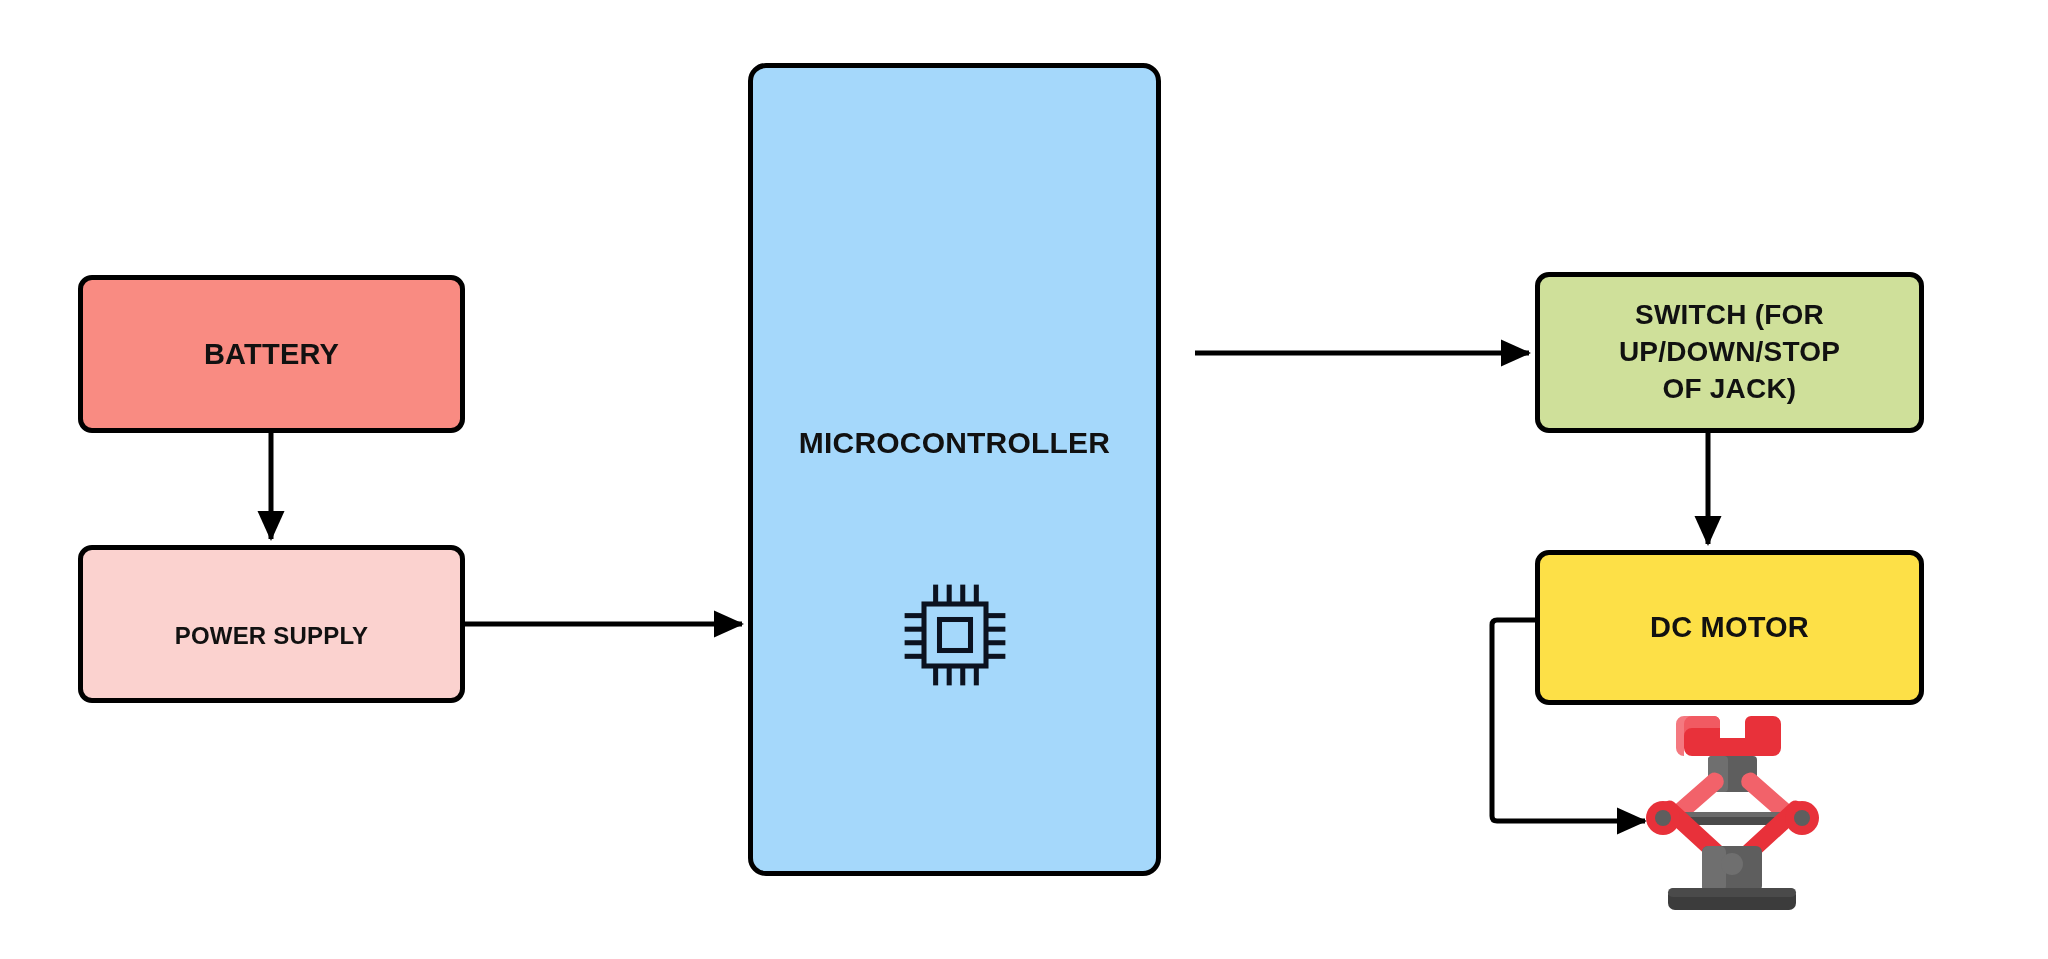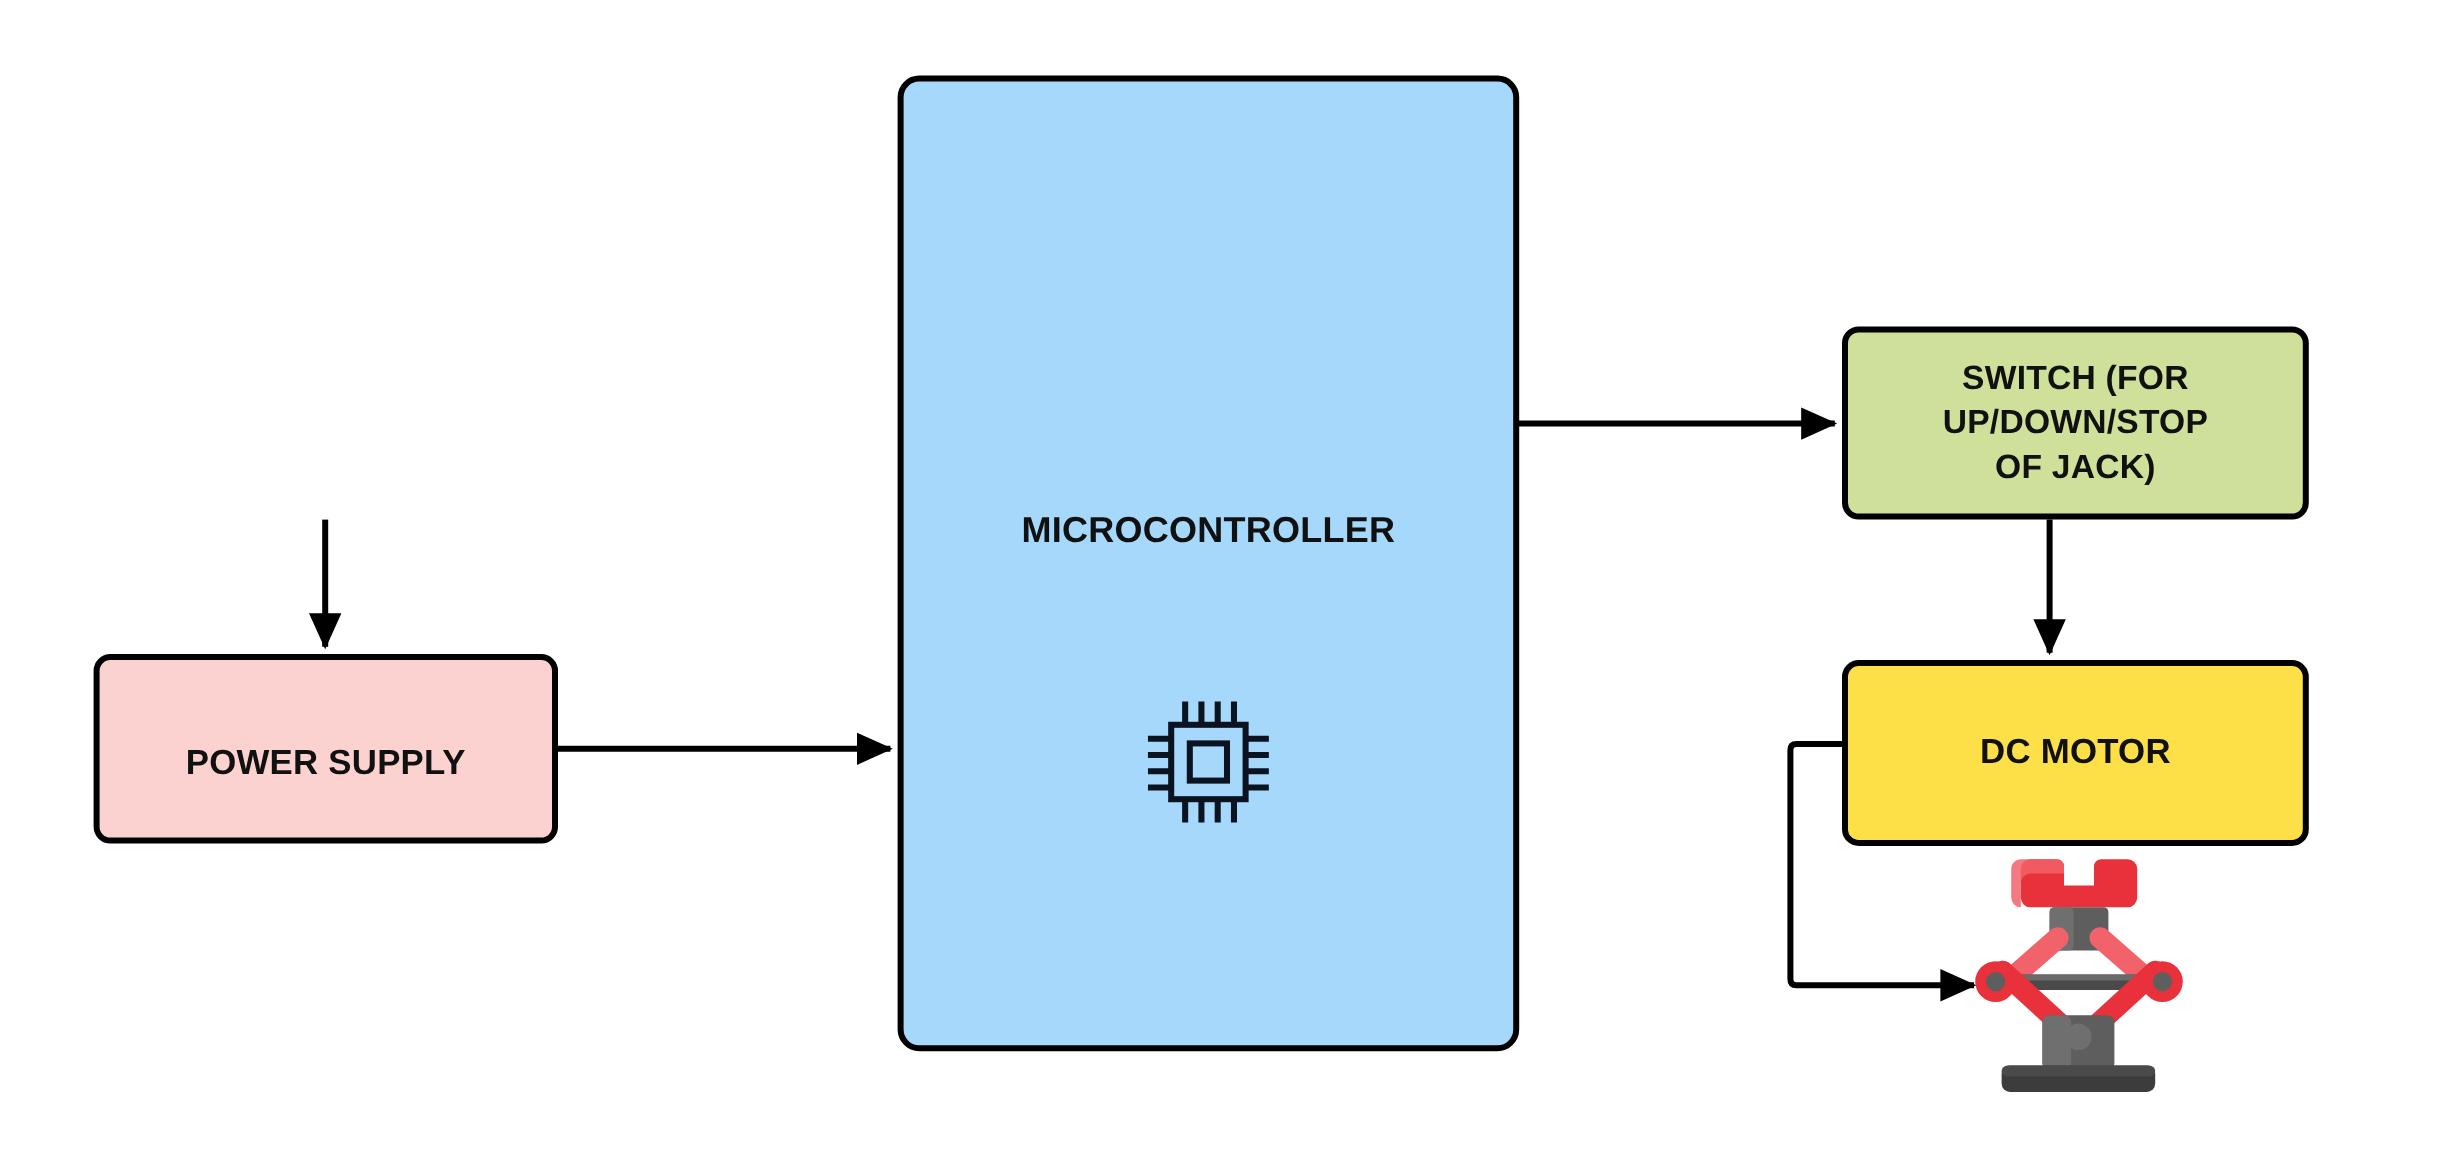--- a/index.html
+++ b/index.html
@@ -39,25 +39,25 @@
     width: 387px; height: 158px;
     background: #f98b82;
   }
   #node-battery .node-label { font-size: 29px; }
 
   #node-power-supply {
     left: 78px;  top: 545px;
     width: 387px; height: 158px;
     background: #fbd2cf;
   }
-  #node-power-supply .node-label { font-size: 29px; margin-top: 24px; }
+  #node-power-supply .node-label { font-size: 24px; margin-top: 24px; }
 
   #node-microcontroller {
     left: 748px; top: 63px;
-    width: 518px; height: 813px;
+    width: 413px; height: 813px;
     background: #a5d8fb;
     border-radius: 18px;
     flex-direction: column;
     justify-content: flex-start;
   }
   #node-microcontroller .node-label {
     font-size: 30px;
     margin-top: 355px;
   }
   #chip-icon-wrap {
@@ -111,20 +111,23 @@
 
     <line x1="465" y1="624" x2="742" y2="624" stroke="#000000" stroke-width="5" marker-end="url(#arrowhead)"></line>
 
     <line x1="1195" y1="353" x2="1529" y2="353" stroke="#000000" stroke-width="5" marker-end="url(#arrowhead)"></line>
 
     <line x1="1708" y1="433" x2="1708" y2="544" stroke="#000000" stroke-width="5" marker-end="url(#arrowhead)"></line>
 
     <path d="M 1535 620 L 1497 620 Q 1492 620 1492 625 L 1492 816 Q 1492 821 1497 821 L 1645 821" fill="none" stroke="#000000" stroke-width="5" marker-end="url(#arrowhead)"></path>
   </svg>
 
+  <div class="node" id="node-battery">
+    <span class="node-label">BATTERY</span>
+  </div>
 
   <div class="node" id="node-power-supply">
     <span class="node-label">POWER SUPPLY</span>
   </div>
 
   <div class="node" id="node-microcontroller">
     <span class="node-label">MICROCONTROLLER</span>
     <div id="chip-icon-wrap">
       <svg width="124" height="124" viewBox="0 0 64 64" xmlns="http://www.w3.org/2000/svg">
         <g fill="none" stroke="#0b1220" stroke-width="2.6" stroke-linecap="butt">

